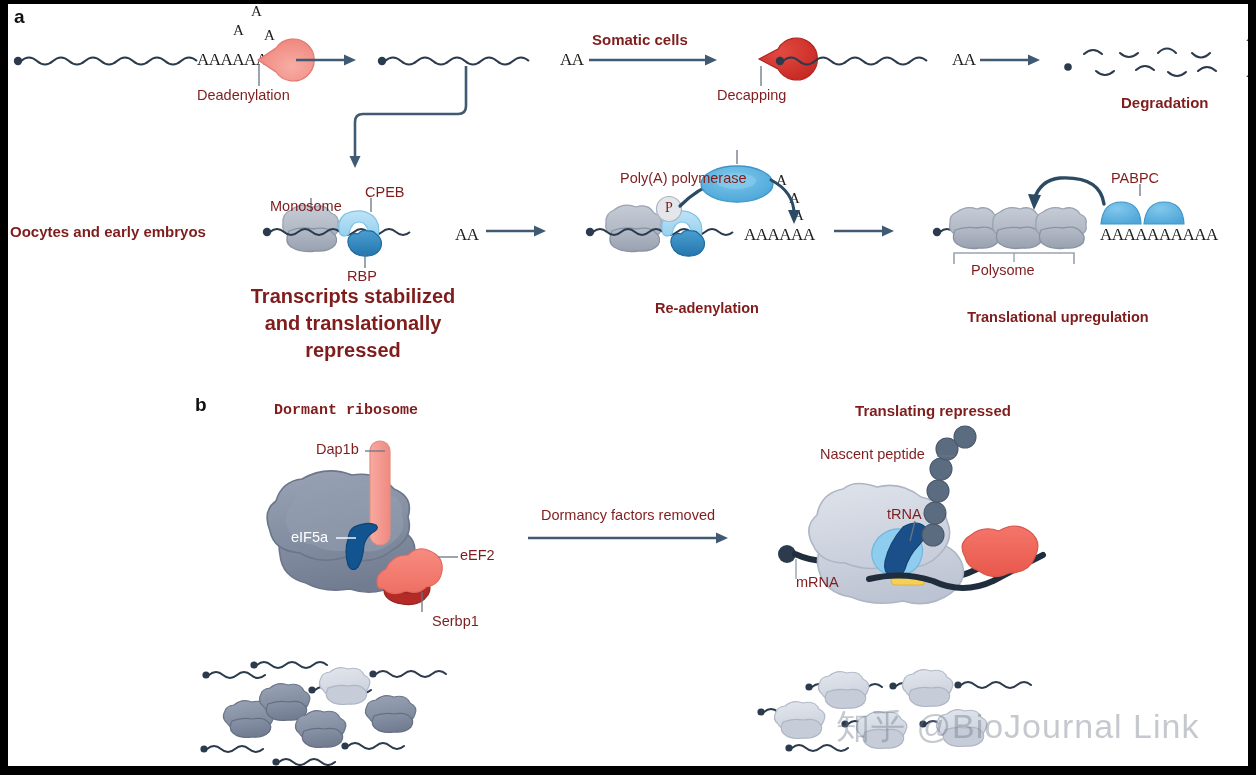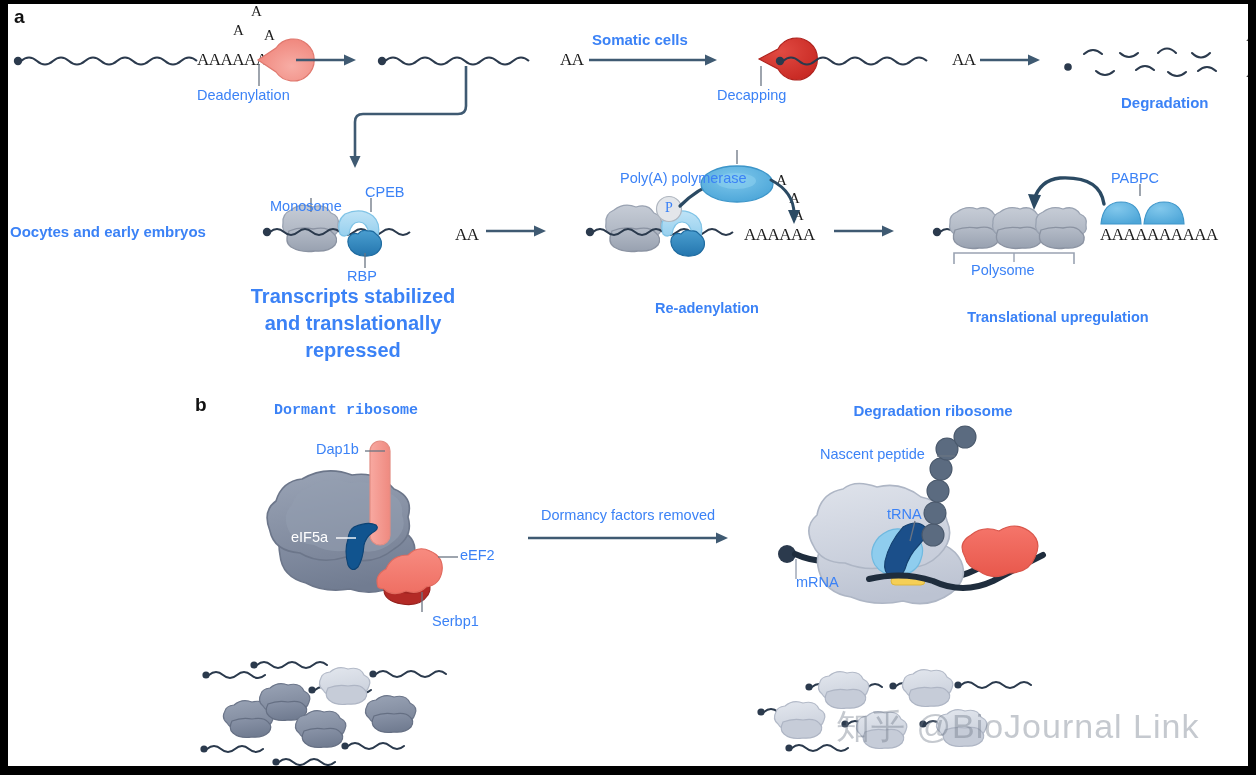--- a/index.html
+++ b/index.html
@@ -17,21 +17,21 @@
   #canvas{
     position:absolute;
     left:8px;top:4px;
     width:1240px;height:762px;
     background:#ffffff;
     overflow:hidden;
   }
   .abs{position:absolute;}
   .lbl{
     position:absolute;
-    color:#3b82f6;
+    color:#7f1d1d;
     font-size:14.5px;
     line-height:1.15;
     white-space:nowrap;
     font-family:"Liberation Sans", sans-serif;
   }
   .lbl.serif{font-family:"Liberation Serif", serif;}
   .lbl.bold{font-weight:bold;}
   .lbl.center{transform:translateX(-50%);text-align:center;white-space:normal;}
   .panel-letter{
     position:absolute;
@@ -311,21 +311,21 @@
   <svg class="abs" style="left:1018px;top:166px;" width="86" height="46">
     <path d="M78,34 Q74,6 34,8 Q14,10 8,30" fill="none" stroke="#2b4a63" stroke-width="3.4" stroke-linecap="round"></path>
     <polygon points="2,24 8,40 15,25" fill="#2b4a63"></polygon>
   </svg>
 
   <div class="lbl bold center" style="left:1050px;top:296px;width:250px;font-size:14.5px;margin-top:9px;">Translational upregulation</div>
 
   <div class="panel-letter" style="left:187px;top:390px;">b</div>
 
   <div class="lbl bold center" style="left:338px;top:398px;width:260px;font-size:15px;font-family:Liberation Mono, monospace;">Dormant ribosome</div>
-  <div class="lbl bold center" style="left:925px;top:398px;width:280px;font-size:15px;">Degradation ribosome</div>
+  <div class="lbl bold center" style="left:925px;top:398px;width:280px;font-size:15px;">Translating repressed</div>
 
   <svg class="abs" style="left:258px;top:425px;" width="250" height="200">
     <defs>
       <linearGradient id="gRibL" x1="0" y1="0" x2="0.3" y2="1">
         <stop offset="0%" stop-color="#9aa4b6"></stop>
         <stop offset="100%" stop-color="#7d879b"></stop>
       </linearGradient>
       <linearGradient id="gRibLbot" x1="0" y1="0" x2="0.3" y2="1">
         <stop offset="0%" stop-color="#8b95a9"></stop>
         <stop offset="100%" stop-color="#717c91"></stop>

